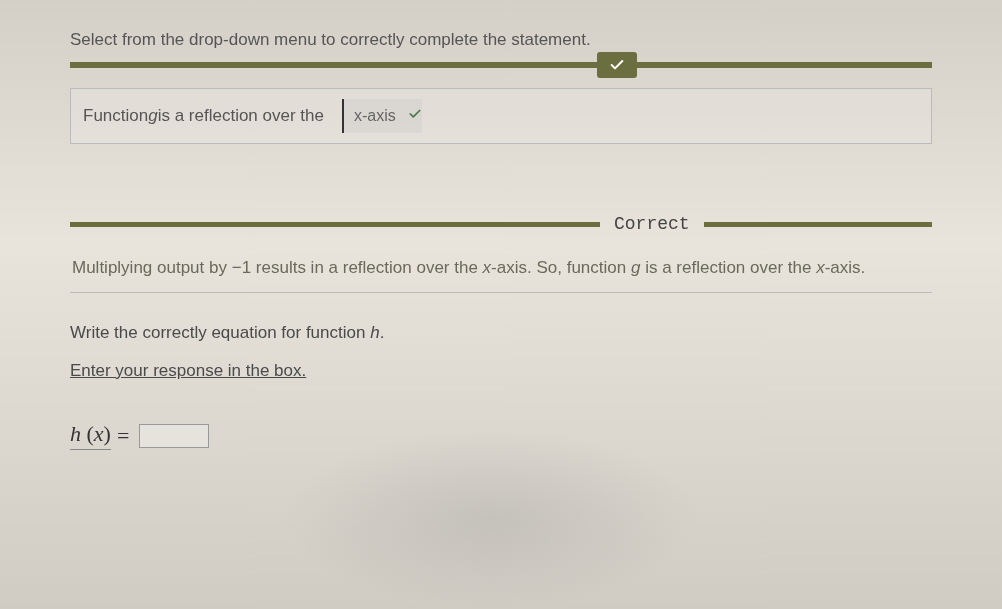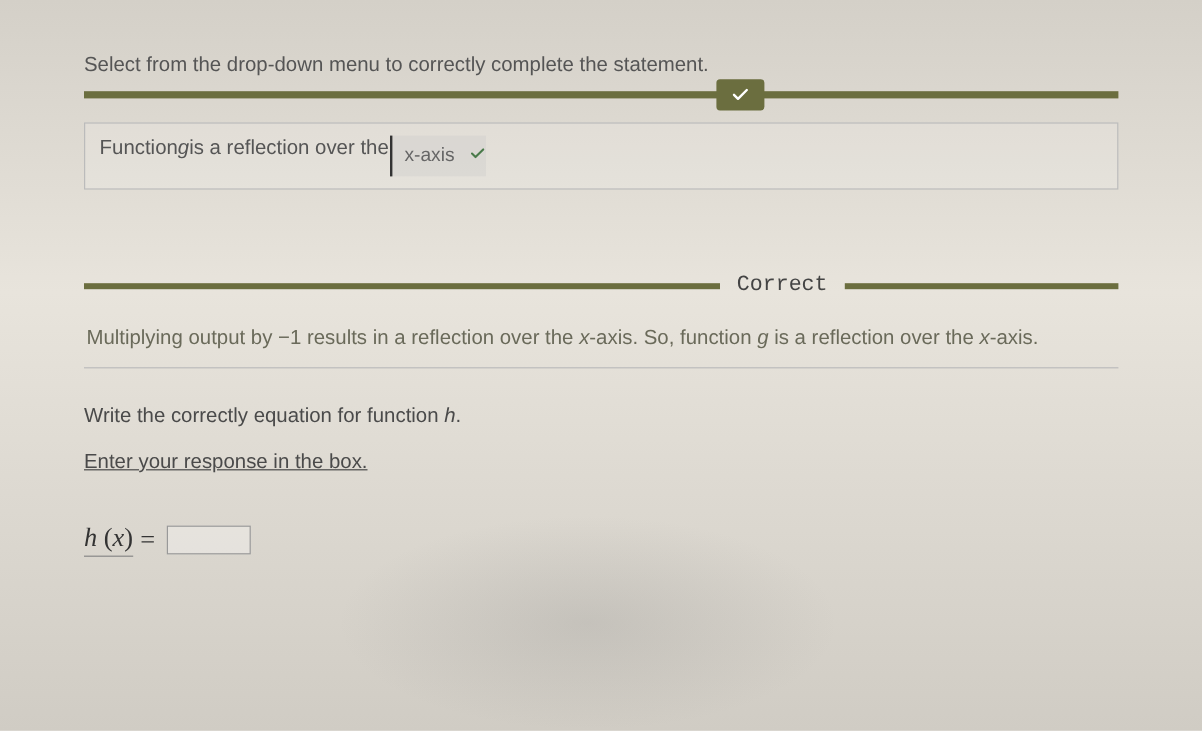--- a/index.html
+++ b/index.html
@@ -6,21 +6,21 @@
     body {
       width: 1002px;
       height: 609px;
       background: linear-gradient(to bottom, #d4d0c8 0%, #e8e4dc 40%, #d0ccc4 100%);
       font-family: Arial, sans-serif;
       color: #4a4a4a;
       position: relative;
       overflow: hidden;
     }
     .content {
-      padding: 44px 70px 0 70px;
+      padding: 30px 70px 0 70px;
     }
     .instruction {
       font-size: 17px;
       color: #555;
       margin-bottom: 12px;
     }
     .thick-line {
       height: 6px;
       background: #6b6e3f;
       position: relative;
@@ -37,31 +37,31 @@
       display: flex;
       align-items: center;
       justify-content: center;
     }
     .check-badge svg { width: 16px; height: 16px; }
     .answer-row {
       border: 1px solid #bbb;
       background: rgba(255,255,255,0.15);
       padding: 10px 12px;
       display: flex;
-      align-items: flex-start;
+      align-items: center;
       font-size: 17px;
       color: #555;
       margin-bottom: 70px;
     }
     .answer-row .italic { font-style: italic; }
     .dropdown-wrap {
       display: inline-flex;
       align-items: center;
       border-left: 2px solid #333;
-      margin-left: 1px;
+      margin-left: 18px;
       padding-left: 10px;
       background: rgba(200,200,200,0.3);
       height: 34px;
     }
     .dropdown-value {
       color: #666;
       font-size: 16px;
       padding-right: 12px;
     }
     .dropdown-check svg { width: 14px; height: 14px; }

